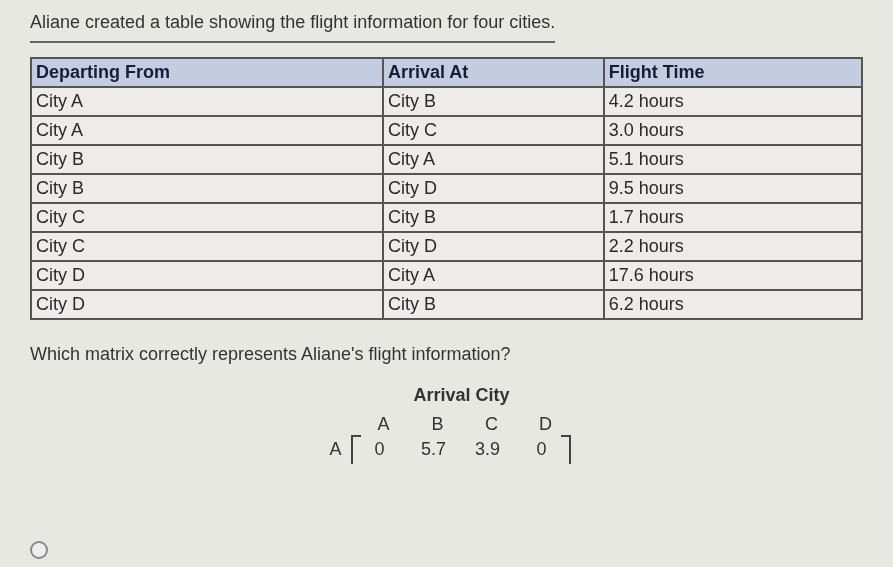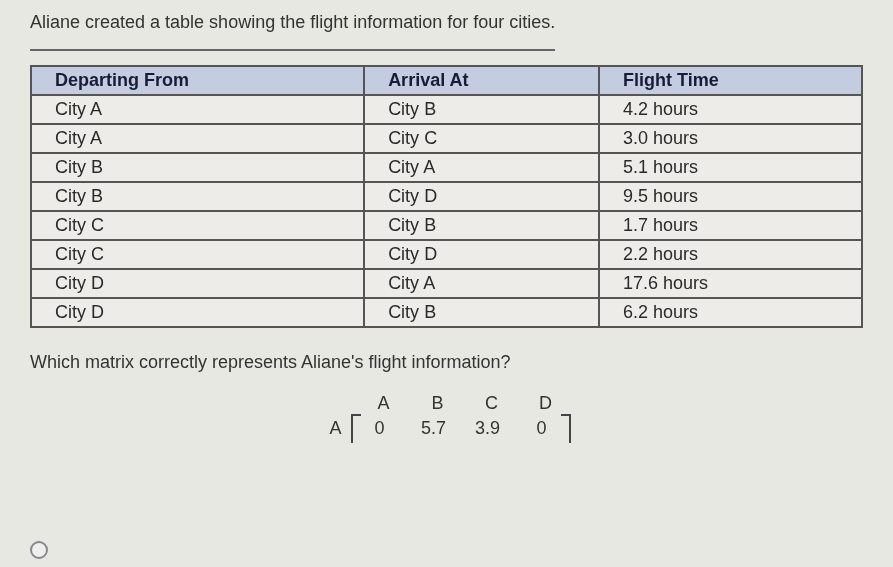--- a/index.html
+++ b/index.html
@@ -9,32 +9,32 @@
       background: #e8e8e2;
       color: #2a2a2a;
       width: 893px;
       box-sizing: border-box;
     }
     .intro {
       font-size: 18px;
       color: #333;
       margin-bottom: 14px;
       border-bottom: 2px solid #666;
-      padding-bottom: 16px;
+      padding-bottom: 8px;
       display: inline-block;
     }
     table.flight {
       width: 100%;
       border-collapse: collapse;
       margin-bottom: 24px;
       font-size: 18px;
     }
     table.flight th, table.flight td {
       border: 2px solid #555;
-      padding: 3px 23px;
+      padding: 3px 4px;
       text-align: left;
       background: #edece8;
     }
     table.flight th {
       background: #c3cddf;
       font-weight: bold;
       color: #1a1a3a;
     }
     .question {
       font-size: 18px;
@@ -166,20 +166,21 @@
       <td>City D</td>
       <td>City B</td>
       <td>6.2 hours</td>
     </tr>
   </tbody>
 </table>
 
 <div class="question">Which matrix correctly represents Aliane's flight information?</div>
 
 <div class="matrix-block">
+  <div class="matrix-title">Arrival City</div>
   <div class="matrix-wrap">
     <div class="col-headers">
       <span>A</span>
       <span>B</span>
       <span>C</span>
       <span>D</span>
     </div>
     <div class="matrix-row">
       <div class="row-label">A</div>
       <div class="matrix-cells">

